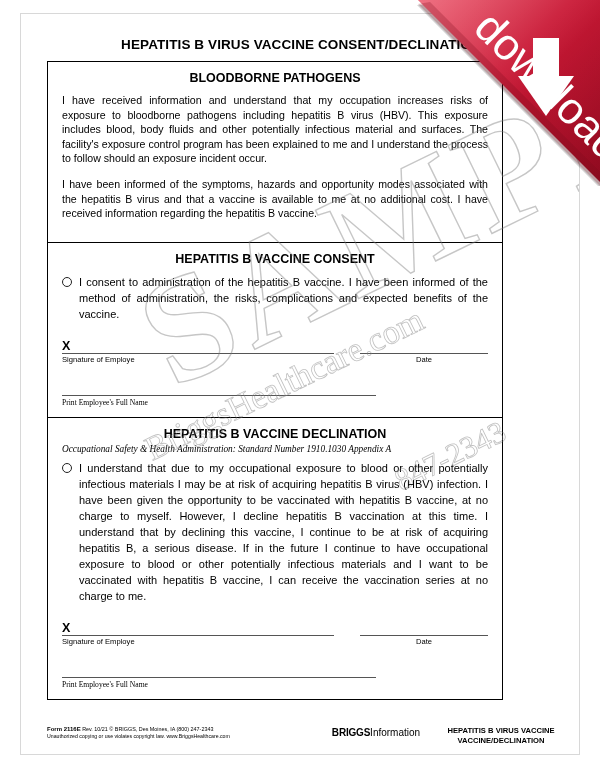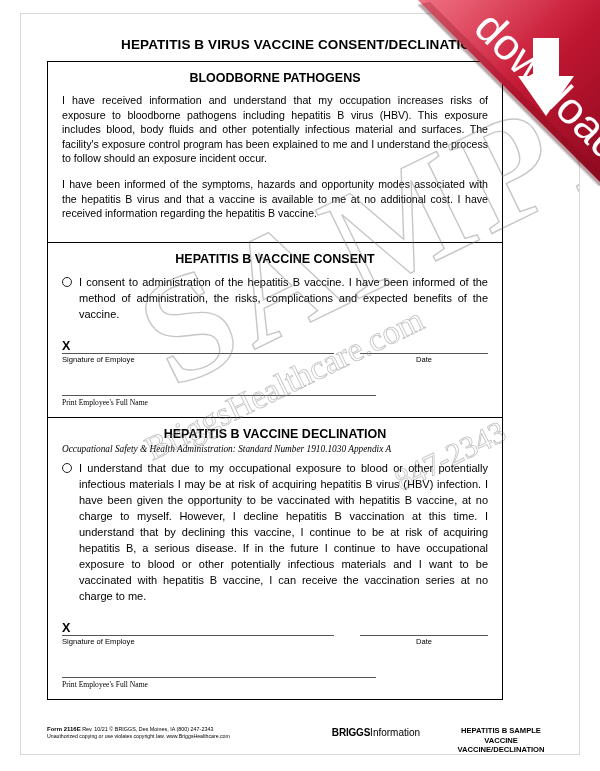--- a/index.html
+++ b/index.html
@@ -347,21 +347,21 @@
       <div class="footer-l1">
         <b>Form 2116E</b>
         <span>Rev. 10/21 © BRIGGS, Des Moines, IA  (800) 247-2343</span>
       </div>
       <div class="footer-l2">Unauthorized copying or use violates copyright law. www.BriggsHealthcare.com</div>
     </div>
     <div class="footer-mid">
       <span class="briggs">BRIGGS</span><span class="hc">Information</span>
     </div>
     <div class="footer-right">
-      <div>HEPATITIS B SAMPLE VACCINE</div>
+      <div>HEPATITIS B VIRUS VACCINE</div>
       <div>VACCINE/DECLINATION</div>
     </div>
   </div>
 
 </div>
 
 <div class="ribbon">
   <svg width="186" height="186" viewBox="0 0 186 186" xmlns="http://www.w3.org/2000/svg">
     <defs>
       <linearGradient id="ribGrad" x1="0" y1="0" x2="1" y2="1">

